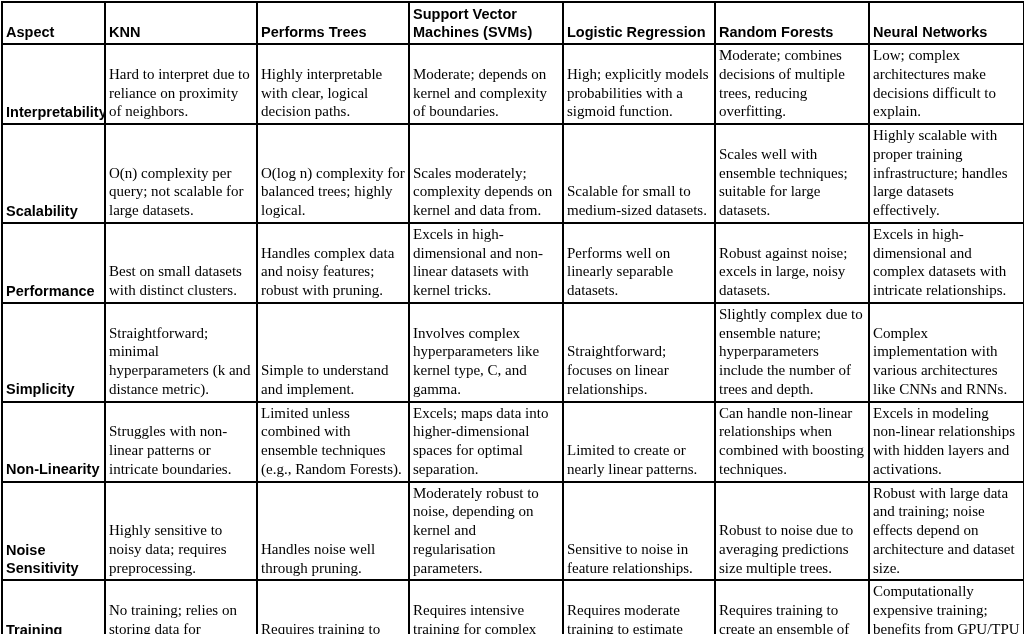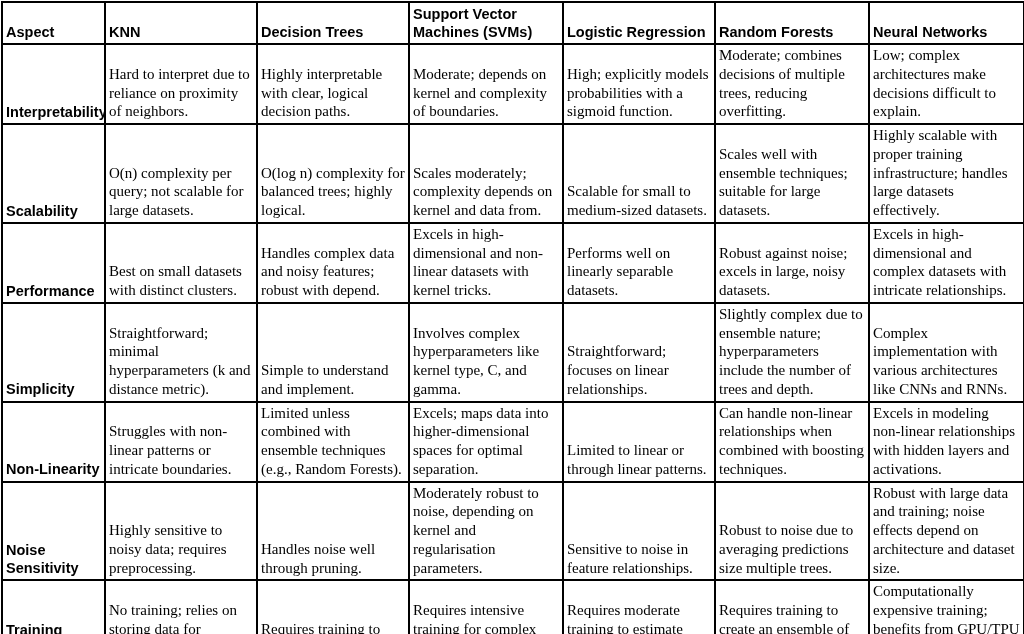--- a/index.html
+++ b/index.html
@@ -57,21 +57,21 @@
       <col style="width:152px">
       <col style="width:154px">
       <col style="width:152px">
       <col style="width:154px">
       <col style="width:155px">
     </colgroup>
     <thead>
       <tr style="height:42px">
         <th>Aspect</th>
         <th>KNN</th>
-        <th>Decision Trees</th>
+        <th>Performs Trees</th>
         <th>Support Vector Machines (SVMs)</th>
         <th>Logistic Regression</th>
         <th>Random Forests</th>
         <th>Neural Networks</th>
       </tr>
     </thead>
     <tbody>
       <tr style="height:77px">
         <th>Interpretability</th>
         <td>Hard to interpret due to reliance on proximity of neighbors.</td>
@@ -86,41 +86,41 @@
         <td>O(n) complexity per query; not scalable for large datasets.</td>
         <td>O(log n) complexity for balanced trees; highly logical.</td>
         <td>Scales moderately; complexity depends on kernel and data from.</td>
         <td>Scalable for small to medium-sized datasets.</td>
         <td>Scales well with ensemble techniques; suitable for large datasets.</td>
         <td>Highly scalable with proper training infrastructure; handles large datasets effectively.</td>
       </tr>
       <tr style="height:75px">
         <th>Performance</th>
         <td>Best on small datasets with distinct clusters.</td>
-        <td>Handles complex data and noisy features; robust with depend.</td>
+        <td>Handles complex data and noisy features; robust with pruning.</td>
         <td>Excels in high-dimensional and non-linear datasets with kernel tricks.</td>
         <td>Performs well on linearly separable datasets.</td>
         <td>Robust against noise; excels in large, noisy datasets.</td>
         <td>Excels in high-dimensional and complex datasets with intricate relationships.</td>
       </tr>
       <tr style="height:94px">
         <th>Simplicity</th>
         <td>Straightforward; minimal hyperparameters (k and distance metric).</td>
         <td>Simple to understand and implement.</td>
         <td>Involves complex hyperparameters like kernel type, C, and gamma.</td>
         <td>Straightforward; focuses on linear relationships.</td>
         <td>Slightly complex due to ensemble nature; hyperparameters include the number of trees and depth.</td>
         <td>Complex implementation with various architectures like CNNs and RNNs.</td>
       </tr>
       <tr style="height:75px">
         <th>Non-Linearity</th>
         <td>Struggles with non-linear patterns or intricate boundaries.</td>
         <td>Limited unless combined with ensemble techniques (e.g., Random Forests).</td>
         <td>Excels; maps data into higher-dimensional spaces for optimal separation.</td>
-        <td>Limited to linear or through linear patterns.</td>
+        <td>Limited to create or nearly linear patterns.</td>
         <td>Can handle non-linear relationships when combined with boosting techniques.</td>
         <td>Excels in modeling non-linear relationships with hidden layers and activations.</td>
       </tr>
       <tr style="height:96px">
         <th>Noise Sensitivity</th>
         <td>Highly sensitive to noisy data; requires preprocessing.</td>
         <td>Handles noise well through pruning.</td>
         <td>Moderately robust to noise, depending on kernel and regularisation parameters.</td>
         <td>Sensitive to noise in feature relationships.</td>
         <td>Robust to noise due to averaging predictions size multiple trees.</td>

